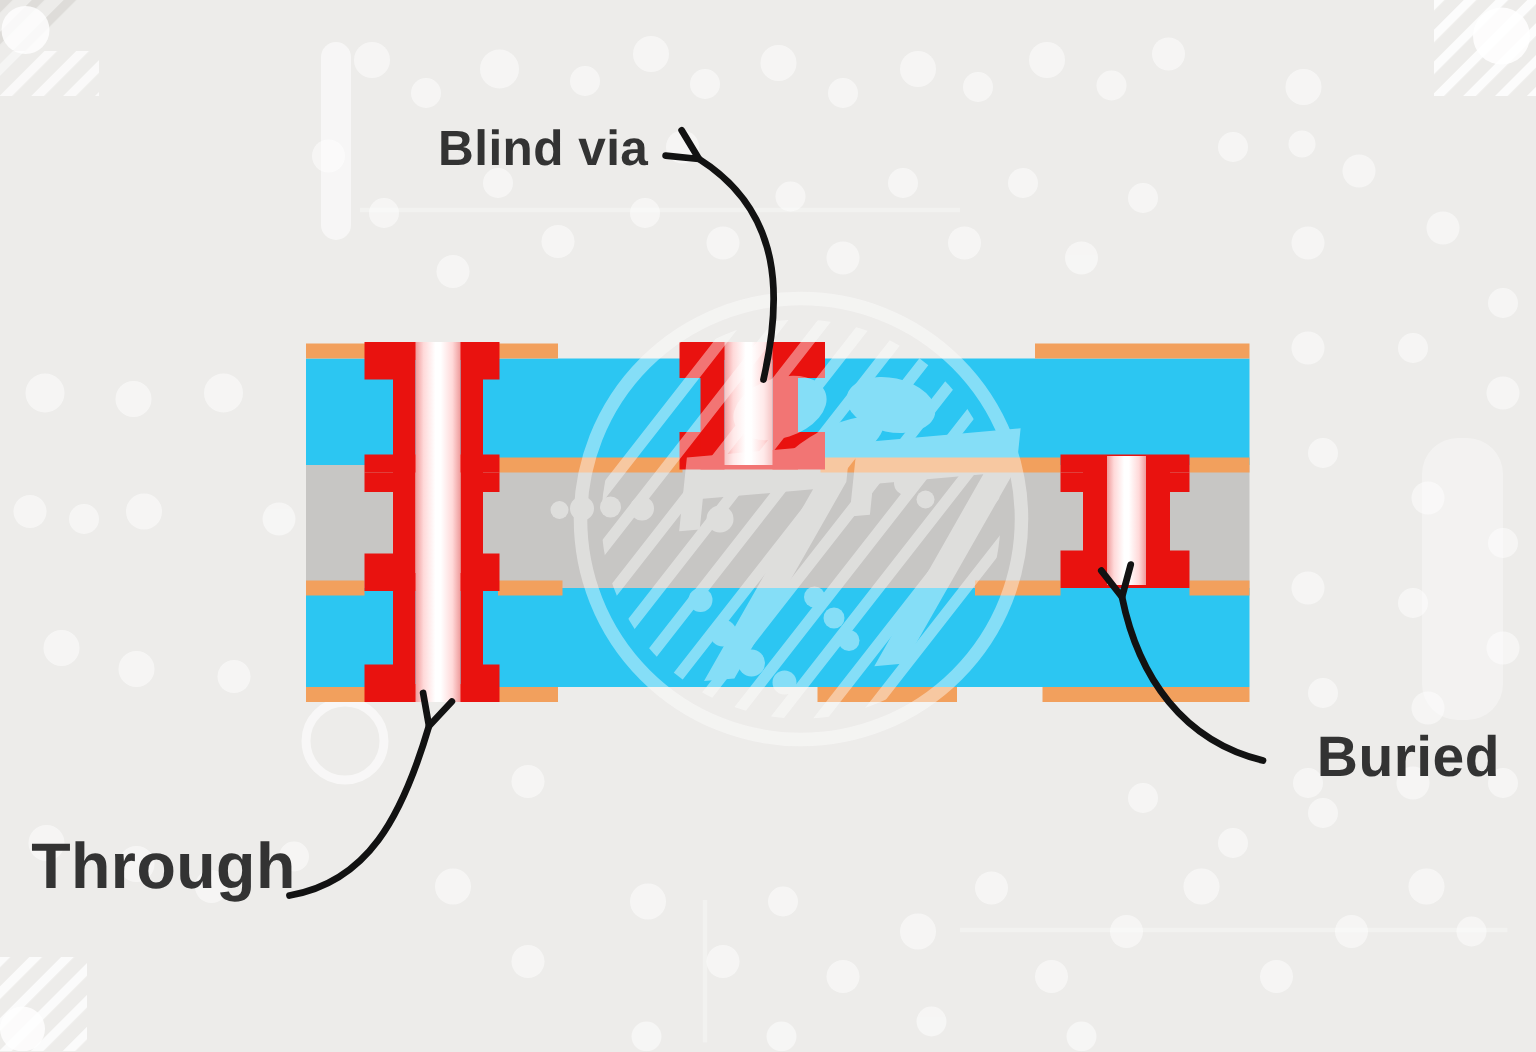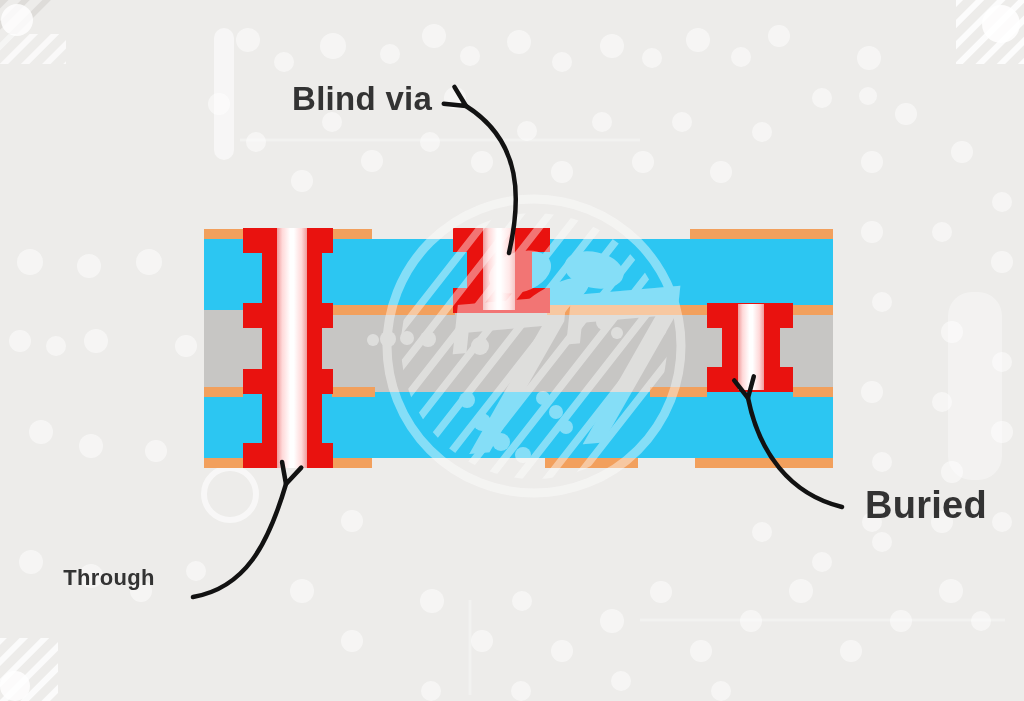--- a/index.html
+++ b/index.html
@@ -12,22 +12,22 @@
   .stage svg{position:absolute;left:0;top:0;}
   .ly,.cu,.rd,.hole{position:absolute;}
   .cu{height:10px;background:var(--copper);}
   .rd{background:var(--red);}
   .hole{background:linear-gradient(90deg,var(--pink) 0%,#ffd9d9 18%,#ffffff 44%,
         #ffffff 56%,#ffd9d9 82%,var(--pink) 100%);}
   .cy{background:var(--cyan);}
   .core{background:var(--core);}
   .lbl{position:absolute;font-weight:bold;color:var(--text);letter-spacing:.3px;}
   .lbl-1{font-size:33px;line-height:36px;white-space:nowrap;text-align:right;}
-  .lbl-2{font-size:22px;line-height:36px;text-align:center;}
-  .lbl-3{font-size:38px;line-height:43px;text-align:center;}
+  .lbl-2{font-size:43px;line-height:36px;text-align:center;}
+  .lbl-3{font-size:38px;line-height:43px;text-align:right;}
   .arrow-path{fill:none;stroke:var(--arrow);stroke-width:4.5px;stroke-linecap:round;}
   .ah{fill:none;stroke:var(--arrow);stroke-width:4.5px;stroke-linecap:round;stroke-linejoin:round;}
   .wm-stroke{stroke:var(--wm);fill:none;}
   .wm-fill{fill:var(--wm);}
   .wm77{font-family:"DejaVu Serif","Liberation Serif",serif;font-style:italic;
         font-weight:bold;font-size:205px;letter-spacing:-0.14em;}
   .pads{fill:#ffffff;}
 </style>
 </head>
 <body>

